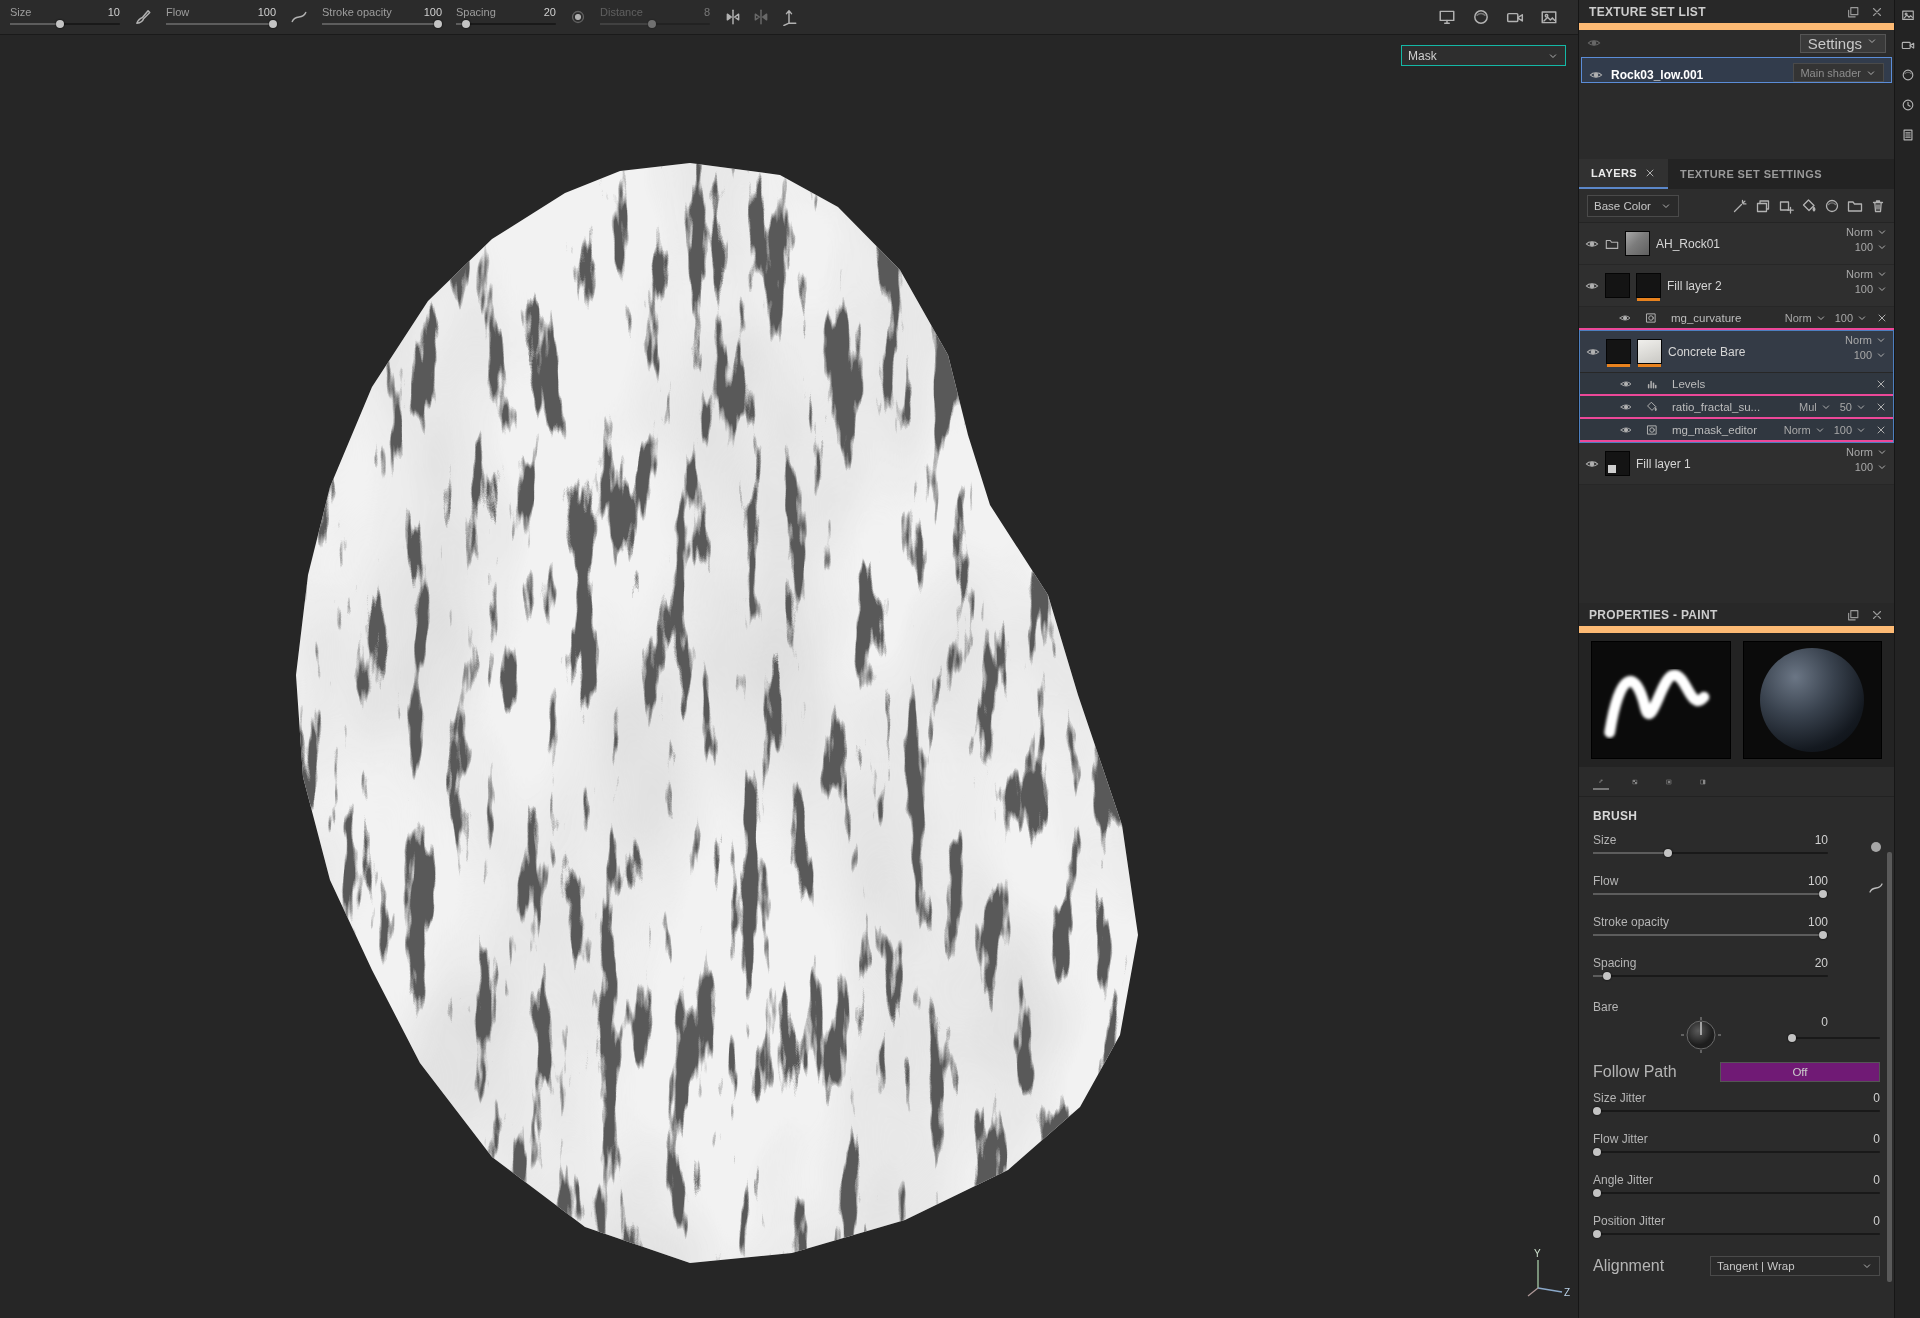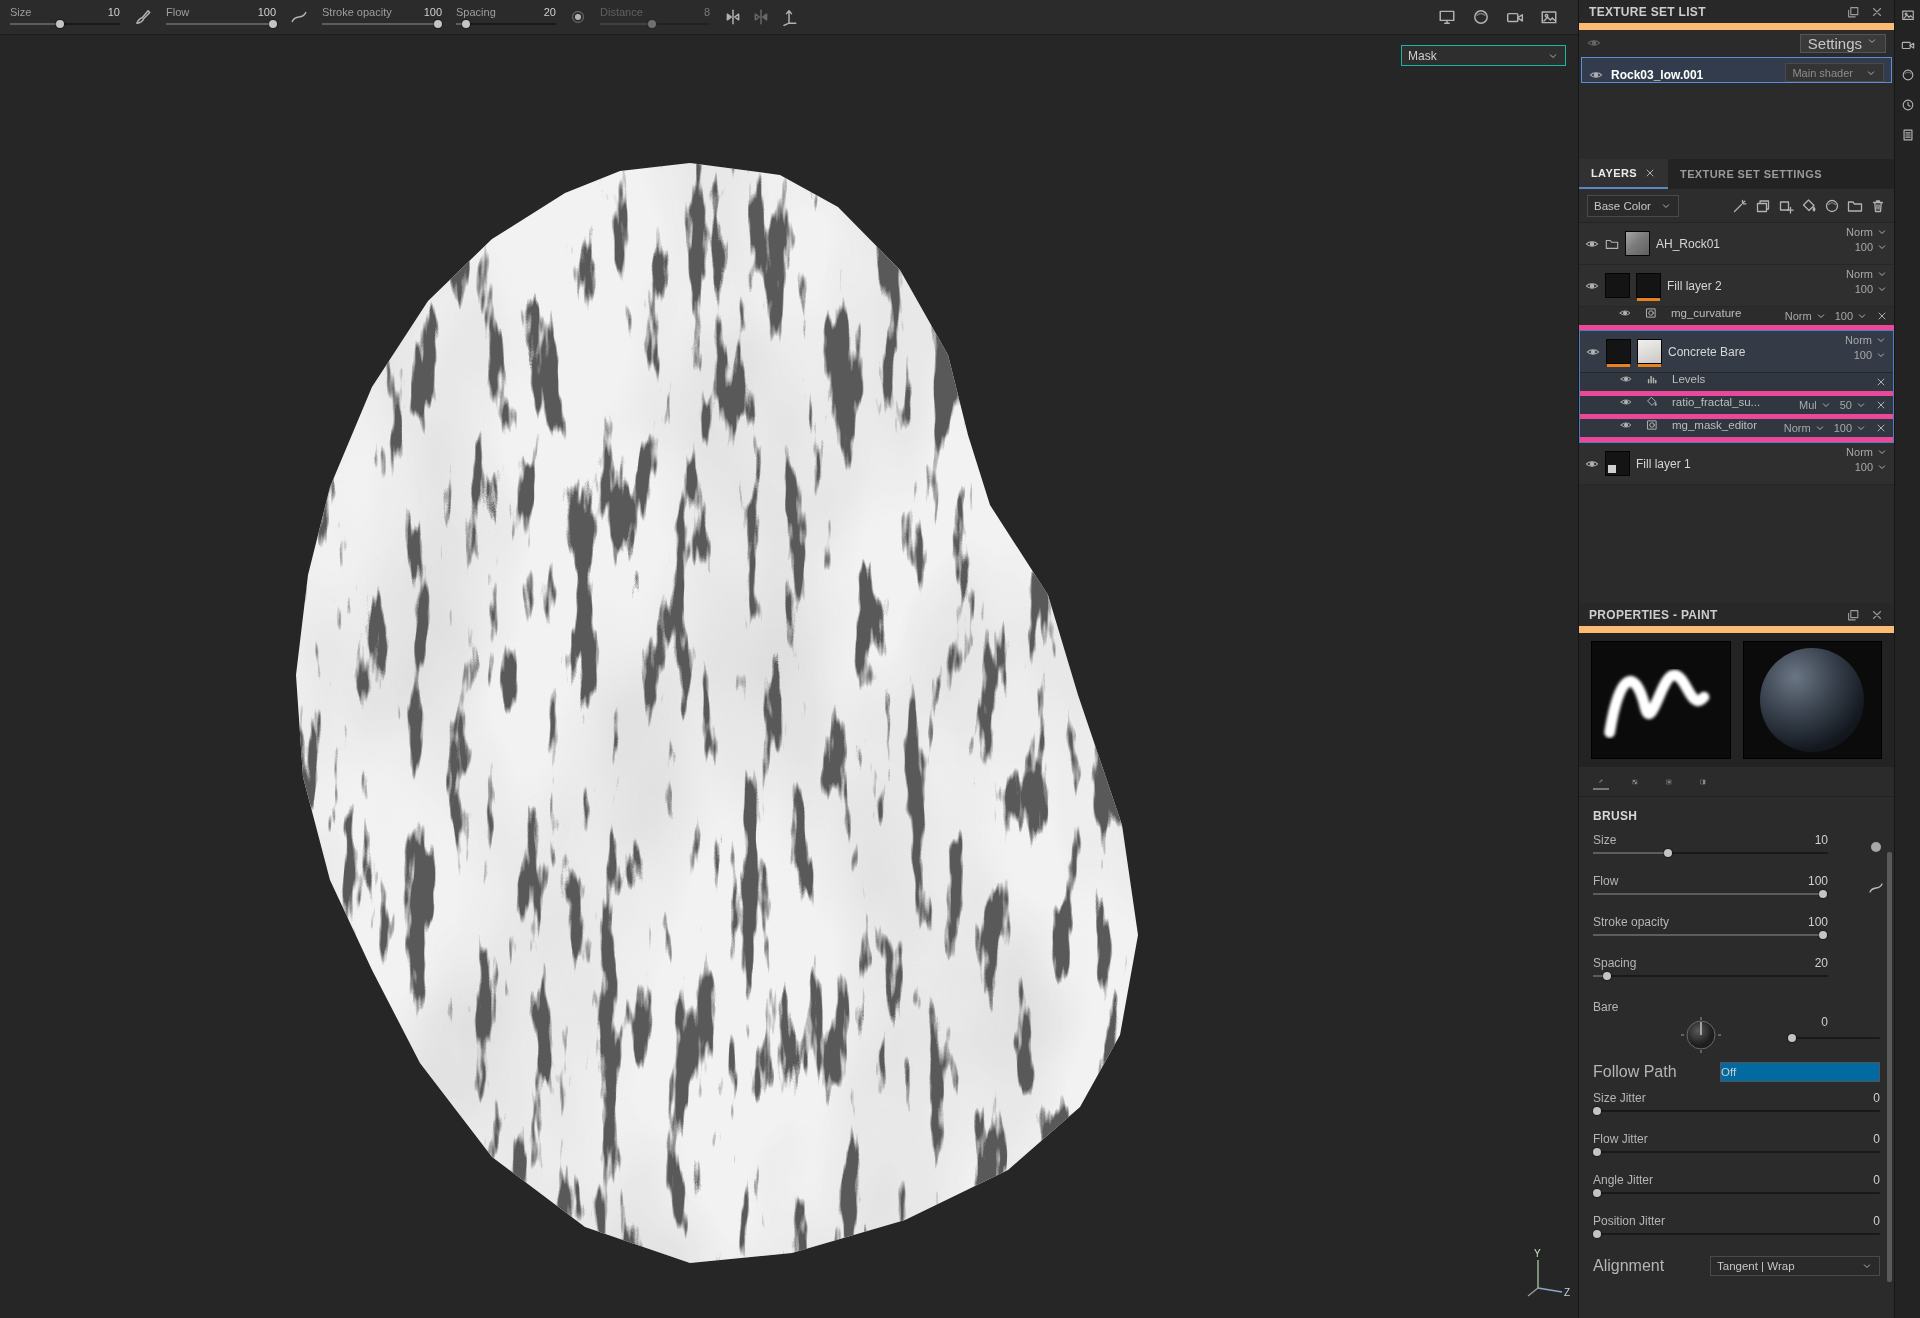--- a/index.html
+++ b/index.html
@@ -39,21 +39,21 @@
   #rpanel{position:absolute;left:1578px;top:0;width:316px;height:1318px;background:#2b2b2b;border-left:1px solid #161616}
   .sec-header{height:30px;background:#282828;display:flex;align-items:center;padding:0 10px;font-size:12px;font-weight:700;letter-spacing:.3px;color:#cdcdcd;border-bottom:7px solid #fdba74}
   .sec-header .sp{flex:1}
   .hd-ic{margin-left:10px;color:#9a9a9a;cursor:pointer}
 
   
   #tsl-sub{height:26px;display:flex;align-items:center;padding:0 8px;background:#2b2b2b}
   .settings-btn{margin-left:auto;height:19px;display:flex;align-items:flex-start;gap:4px;background:#3a3a3a;border:1px solid #555;padding:0 7px;font-size:15px;color:#c8c8c8;cursor:pointer}
   #tsl-row{margin:1px 2px;height:26px;display:flex;align-items:flex-end;gap:8px;padding:0 7px;background:rgba(72,112,176,.25);border:1px solid #5b8dd8;cursor:pointer}
   #tsl-row .name{font-size:12px;font-weight:700;color:#fff}
-  .shader-btn{margin-left:auto;height:19px;display:flex;align-items:center;gap:12px;background:#343434;border:1px solid #4a4a4a;padding:0 6px;font-size:11px;color:#8d8d8d;cursor:pointer}
+  .shader-btn{margin-left:auto;height:19px;display:flex;align-items:center;gap:4px;background:#343434;border:1px solid #4a4a4a;padding:0 6px;font-size:11px;color:#8d8d8d;cursor:pointer}
   #tsl-empty{height:75px;background:#2b2b2b}
 
   
   #tabs{height:30px;background:#232323;display:flex;align-items:stretch}
   .tab{display:flex;align-items:center;gap:7px;padding:0 12px;font-size:11px;font-weight:700;letter-spacing:.4px;color:#9a9a9a;cursor:pointer}
   .tab.active{background:#313131;color:#eaeaea;border-bottom:2px solid #5b87c9}
 
   
   #ltoolbar{height:34px;background:#2d2d2d;display:flex;align-items:center;padding:0 8px;gap:7px;border-bottom:1px solid #242424}
   .chan-dd{width:92px;height:22px;background:#2a2a2a;border:1px solid #4a4a4a;display:flex;align-items:center;justify-content:space-between;padding:0 6px;font-size:11.5px;color:#c6c6c6;cursor:pointer}
@@ -64,21 +64,21 @@
   #layers-list{background:#2b2b2b}
   .lrow{position:relative;height:42px;display:flex;align-items:center;padding:0 6px;gap:6px;background:#2f2f2f;border-bottom:1px solid #272727;cursor:pointer}
   .lrow .name{font-size:12px;color:#d6d6d6;white-space:nowrap;overflow:hidden}
   .thumb{width:25px;height:25px;background:#141414;border:1px solid #050505;position:relative;flex:0 0 auto}
   .thumb.orange::after{content:'';position:absolute;left:0;right:0;bottom:-4px;height:3px;background:#e8821e}
   .thumb.rockpic{background:linear-gradient(135deg,#a8a8a8 0%,#7c7c7c 45%,#5f5f5f 100%)}
   .thumb.concrete{background:linear-gradient(160deg,#f0efec 0%,#d9d8d4 60%,#c9c8c4 100%)}
   .thumb.corner::before{content:'';position:absolute;left:2px;bottom:2px;width:8px;height:8px;background:#cfcfcf}
   .blend-col{margin-left:auto;display:flex;flex-direction:column;align-items:flex-end;gap:3px;align-self:flex-start;padding-top:3px}
   .bl{display:flex;align-items:center;gap:3px;font-size:11px;color:#a8a8a8;cursor:pointer}
-  .srow{height:23px;display:flex;padding:0 6px 0 40px;gap:14px;background:#2c2c2c;border-bottom:5px solid #ec4899;cursor:pointer}
+  .srow{height:23px;display:flex;align-items:center;padding:0 6px 0 40px;gap:14px;background:#2c2c2c;border-bottom:2px solid #ec4899;cursor:pointer}
   .srow .name{font-size:11.5px;color:#bdbdbd;white-space:nowrap;overflow:hidden}
   .srow .right{margin-left:auto;display:flex;align-items:center;gap:8px}
   .sel-group{border:1px solid #4d7fc0;background:#31363e}
   .sel-group .lrow{background:#343b46}
   .sel-group .srow{background:#303740}
   #layers-empty{height:118px;background:#2b2b2b}
 
   
   #previews{height:134px;background:#232323;display:flex;gap:12px;padding:8px 12px;align-items:center}
   .pv{width:140px;height:118px;background:#0b0b0b;border:1px solid #000;display:flex;align-items:center;justify-content:center;overflow:hidden}
@@ -87,21 +87,21 @@
   .ptab{color:#8a8a8a;cursor:pointer;padding:5px 2px}
   .ptab.active{color:#ececec;border-bottom:2px solid #777}
   #brush-title{padding:12px 14px 6px;font-size:12px;font-weight:700;color:#d8d8d8;letter-spacing:.3px}
   .ctl{position:relative;padding:4px 14px 3px;height:41px}
   .ctl-top{display:flex;justify-content:space-between;font-size:12px;line-height:15px}
   .ctl-label{color:#b5b5b5}.ctl-val{color:#d0d0d0}
   .ctl-top.off{padding-right:52px}
   .ctl .slider.short{margin-right:52px}
   .ctl-icon{position:absolute;right:10px;top:10px;color:#bdbdbd}
   .rowflex{display:flex;align-items:center;justify-content:space-between;padding:6px 14px;height:30px}
-  .off-btn{width:160px;height:20px;background:#0369a1;border:1px solid #555;display:flex;align-items:center;justify-content:flex-start;font-size:11.5px;color:#cccccc;cursor:pointer}
+  .off-btn{width:160px;height:20px;background:#701a75;border:1px solid #555;display:flex;align-items:center;justify-content:center;font-size:11.5px;color:#cccccc;cursor:pointer}
   .align-dd{width:170px;height:20px;background:#2a2a2a;border:1px solid #4a4a4a;display:flex;align-items:center;justify-content:space-between;padding:0 6px;font-size:11.5px;color:#c6c6c6;cursor:pointer}
   #angle-ctl{position:relative;height:64px;padding:4px 14px}
   #angle-dial{position:absolute;left:100px;top:22px;cursor:pointer}
   #angle-val{position:absolute;right:66px;top:22px;font-size:12px;color:#d0d0d0}
   #angle-slider{position:absolute;right:14px;top:40px;width:92px}
   #props-scroll{position:absolute;right:2px;top:852px;width:5px;height:430px;background:#5a5a5a;border-radius:2px;cursor:pointer}
 
   
   #rstrip{position:absolute;left:1894px;top:0;width:26px;height:1318px;background:#232323;border-left:1px solid #161616;display:flex;flex-direction:column;align-items:center;padding-top:8px;gap:16px}
   #rstrip .ic{cursor:pointer}

